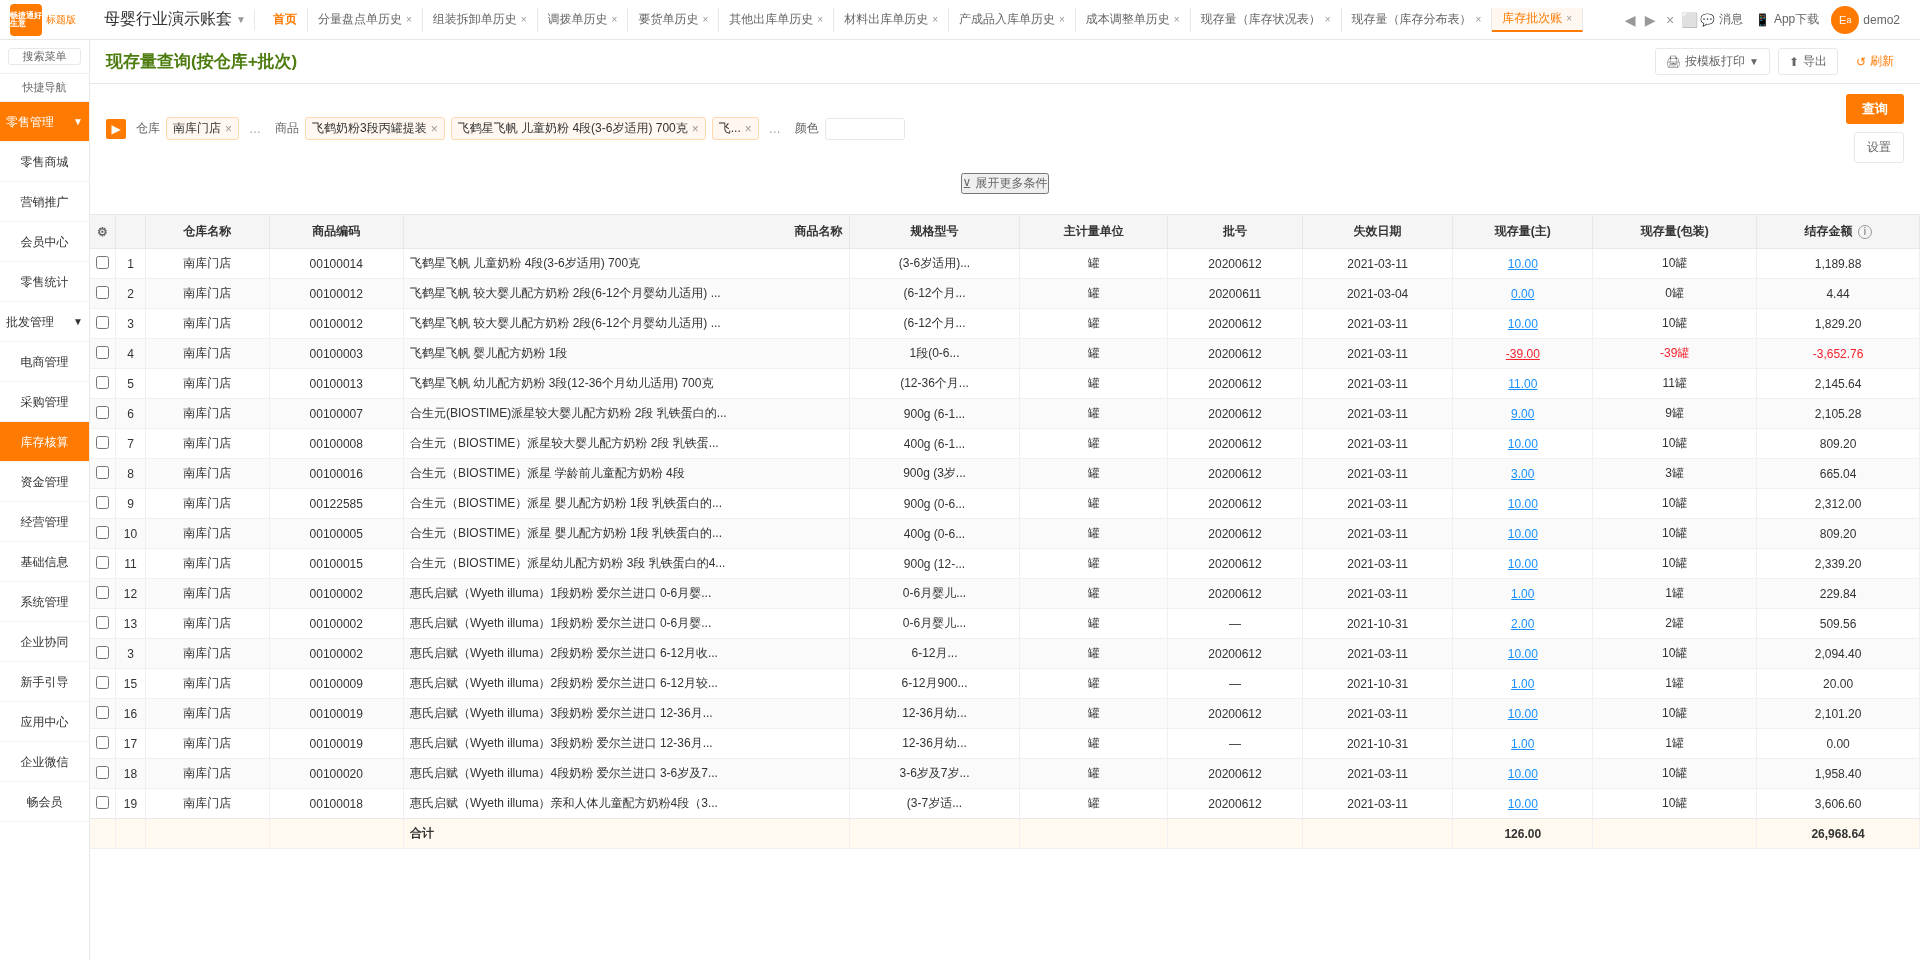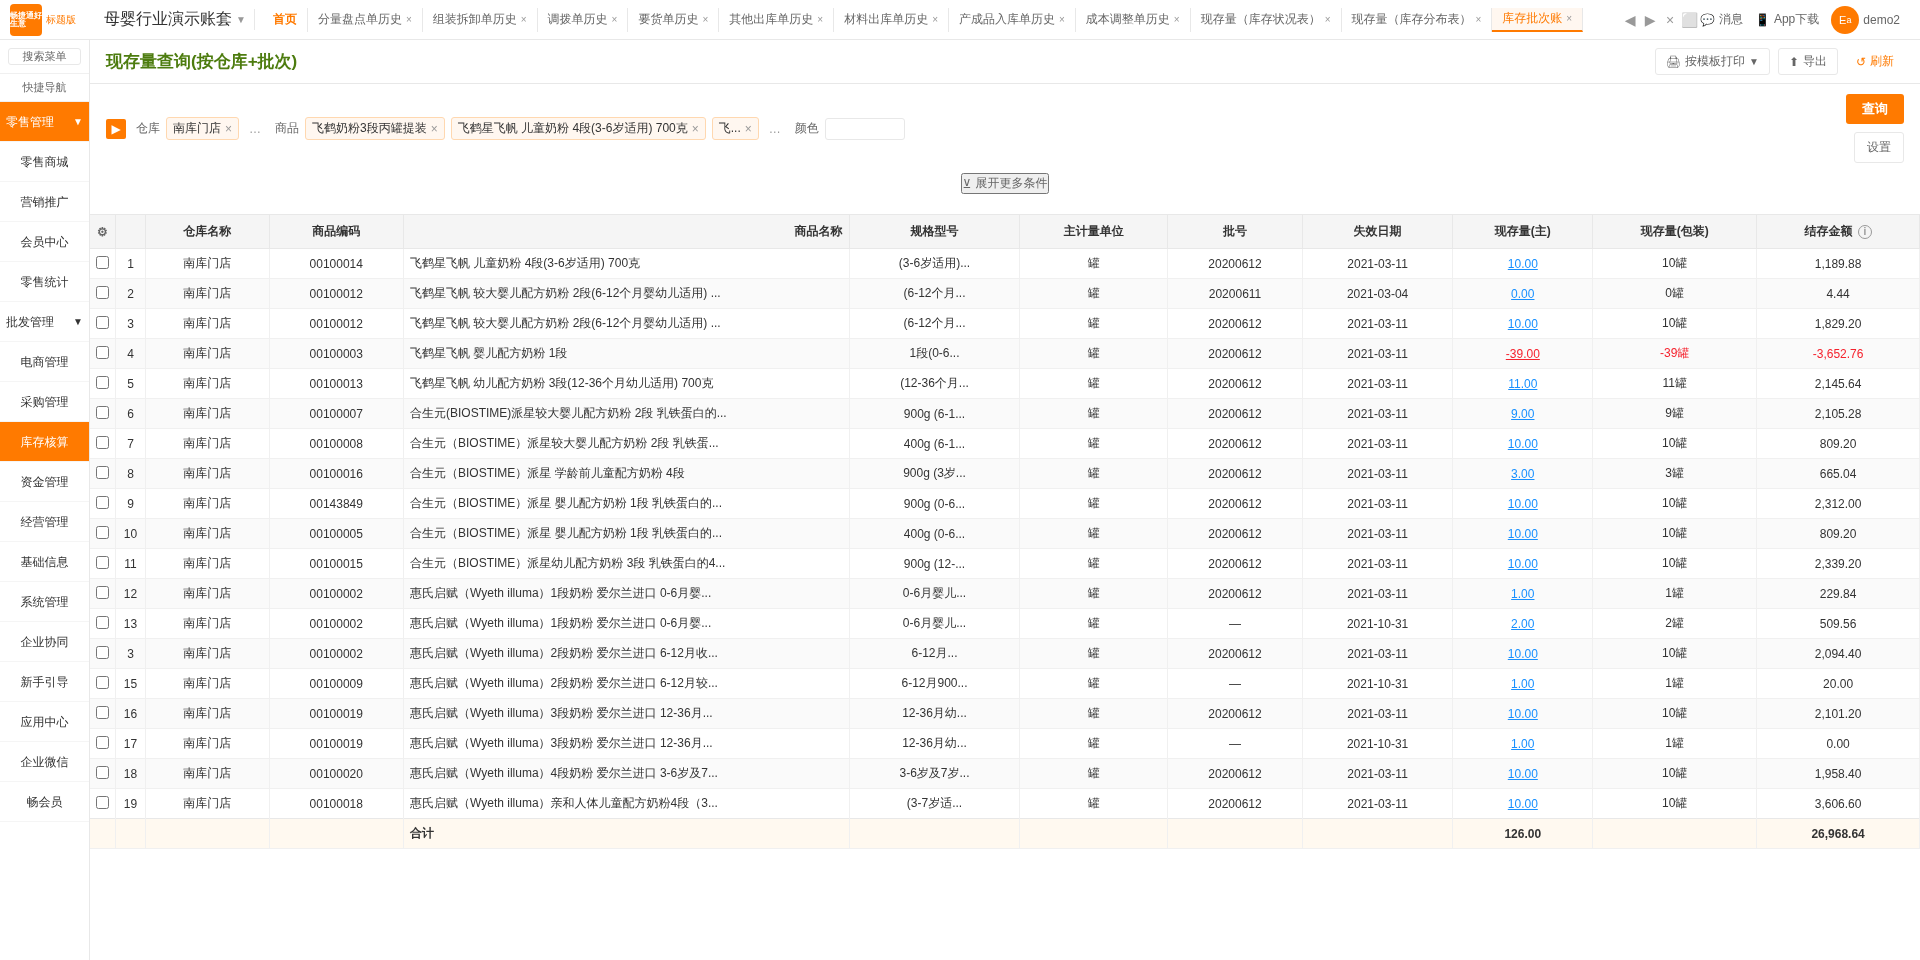--- a/index.html
+++ b/index.html
@@ -416,21 +416,21 @@
     <td>20200612</td>
     <td>2021-03-11</td>
     <td class="td-underline">3.00</td>
     <td class="">3罐</td>
     <td class="">665.04</td>
   </tr>
               <tr>
     <td style="text-align:center;"><input type="checkbox" style=""></td>
     <td>9</td>
     <td>南库门店</td>
-    <td>00143849</td>
+    <td>00122585</td>
     <td class="td-left" style="max-width:220px; overflow:hidden; text-overflow:ellipsis;">合生元（BIOSTIME）派星 婴儿配方奶粉 1段 乳铁蛋白的...</td>
     <td>900g (0-6...</td>
     <td>罐</td>
     <td>20200612</td>
     <td>2021-03-11</td>
     <td class="td-underline">10.00</td>
     <td class="">10罐</td>
     <td class="">2,312.00</td>
   </tr>
               <tr class="alt">

